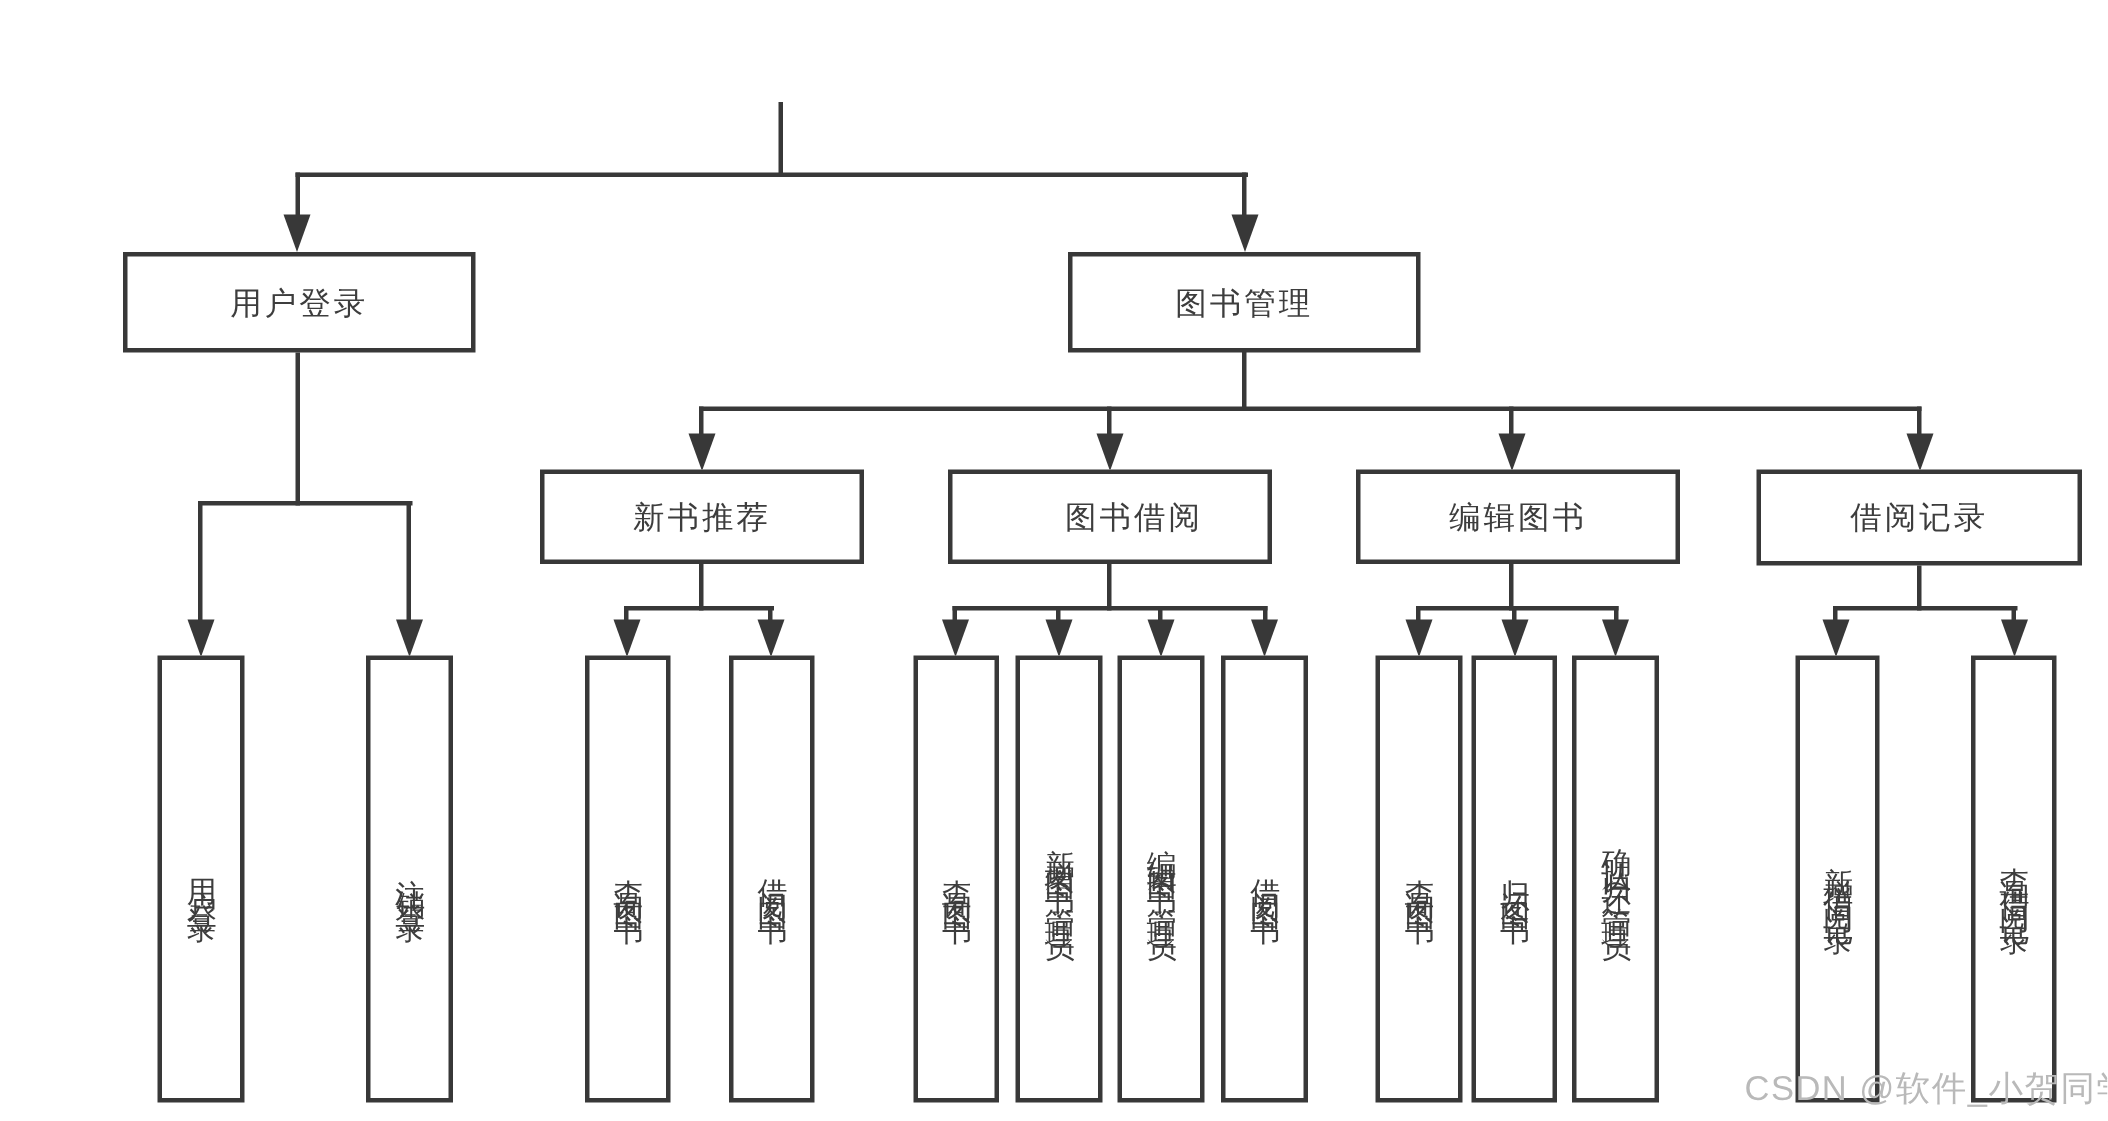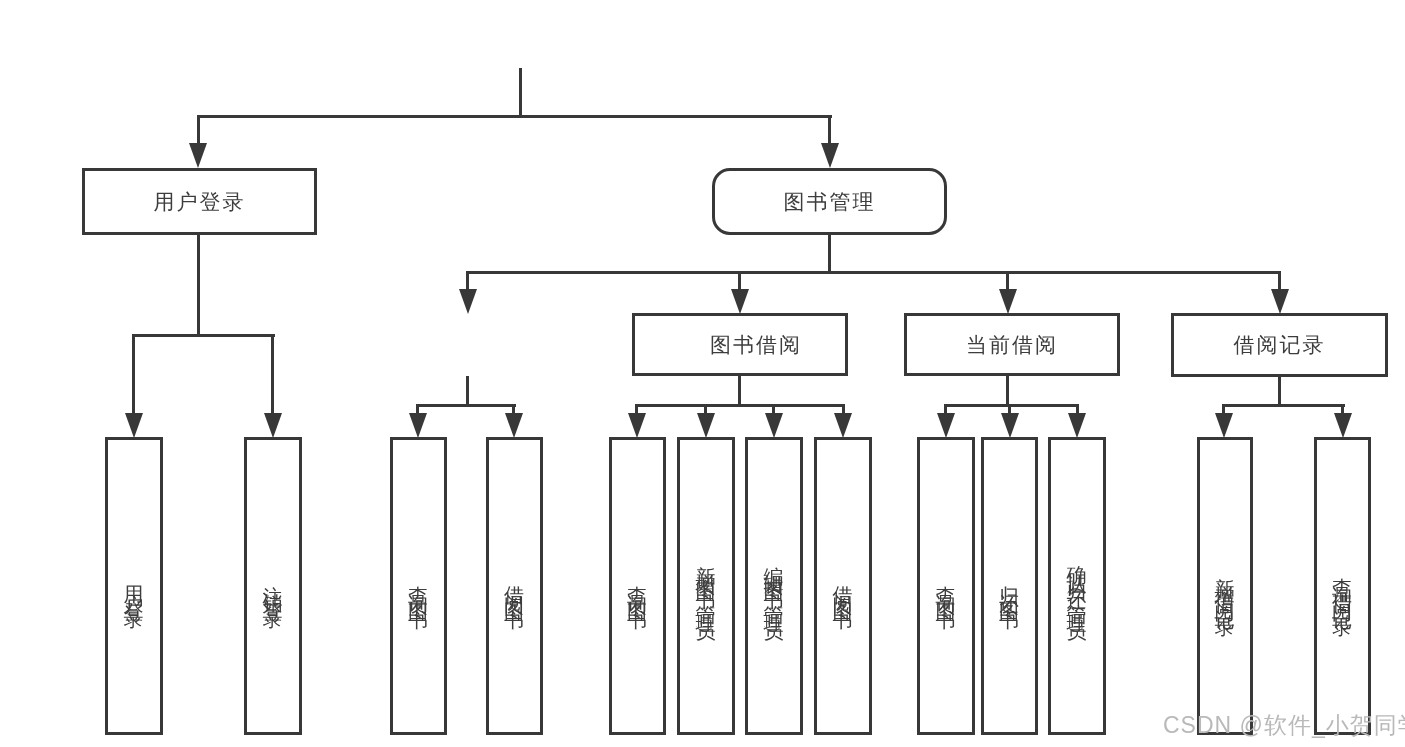--- a/index.html
+++ b/index.html
@@ -45,21 +45,21 @@
   <div class="vline" style="left:519px; top:68px; height:49px;"></div>
   <div class="hline" style="left:197px; top:115px; width:635px;"></div>
   <div class="vline" style="left:197px; top:115px; height:30px;"></div>
   <div class="arrow" style="left:189px; top:143px;"></div>
   <div class="vline" style="left:828px; top:115px; height:30px;"></div>
   <div class="arrow" style="left:821px; top:143px;"></div>
 
   <div class="box" style="left:82px; top:168px; width:235px; height:67px;">
     <span>用户登录</span>
   </div>
-  <div class="box" style="left:712px; top:168px; width:235px; height:67px;border-radius:18px;">
+  <div class="box" style="left:712px; top:168px; width:235px; height:67px;">
     <span>图书管理</span>
   </div>
 
   <div class="vline" style="left:197px; top:235px; height:102px;"></div>
   <div class="hline" style="left:132px; top:334px; width:143px;"></div>
   <div class="vline" style="left:132px; top:334px; height:81px;"></div>
   <div class="arrow" style="left:125px; top:413px;"></div>
   <div class="vline" style="left:271px; top:334px; height:81px;"></div>
   <div class="arrow" style="left:264px; top:413px;"></div>
 
@@ -67,25 +67,28 @@
   <div class="hline" style="left:466px; top:271px; width:815px;"></div>
   <div class="vline" style="left:466px; top:271px; height:20px;"></div>
   <div class="arrow" style="left:459px; top:289px;"></div>
   <div class="vline" style="left:738px; top:271px; height:20px;"></div>
   <div class="arrow" style="left:731px; top:289px;"></div>
   <div class="vline" style="left:1006px; top:271px; height:20px;"></div>
   <div class="arrow" style="left:999px; top:289px;"></div>
   <div class="vline" style="left:1278px; top:271px; height:20px;"></div>
   <div class="arrow" style="left:1271px; top:289px;"></div>
 
+  <div class="box" style="left:360px; top:313px; width:216px; height:63px;">
+    <span>新书推荐</span>
+  </div>
   <div class="box" style="left:632px; top:313px; width:216px; height:63px;padding-left:32px;">
     <span>图书借阅</span>
   </div>
   <div class="box" style="left:904px; top:313px; width:216px; height:63px;">
-    <span>当前借阅</span>
+    <span>编辑图书</span>
   </div>
   <div class="box" style="left:1171px; top:313px; width:217px; height:64px;">
     <span>借阅记录</span>
   </div>
 
   <div class="vline" style="left:466px; top:376px; height:31px;"></div>
   <div class="hline" style="left:416px; top:404px; width:100px;"></div>
   <div class="vline" style="left:416px; top:404px; height:12px;"></div>
   <div class="arrow" style="left:409px; top:413px;"></div>
   <div class="vline" style="left:512px; top:404px; height:12px;"></div>

